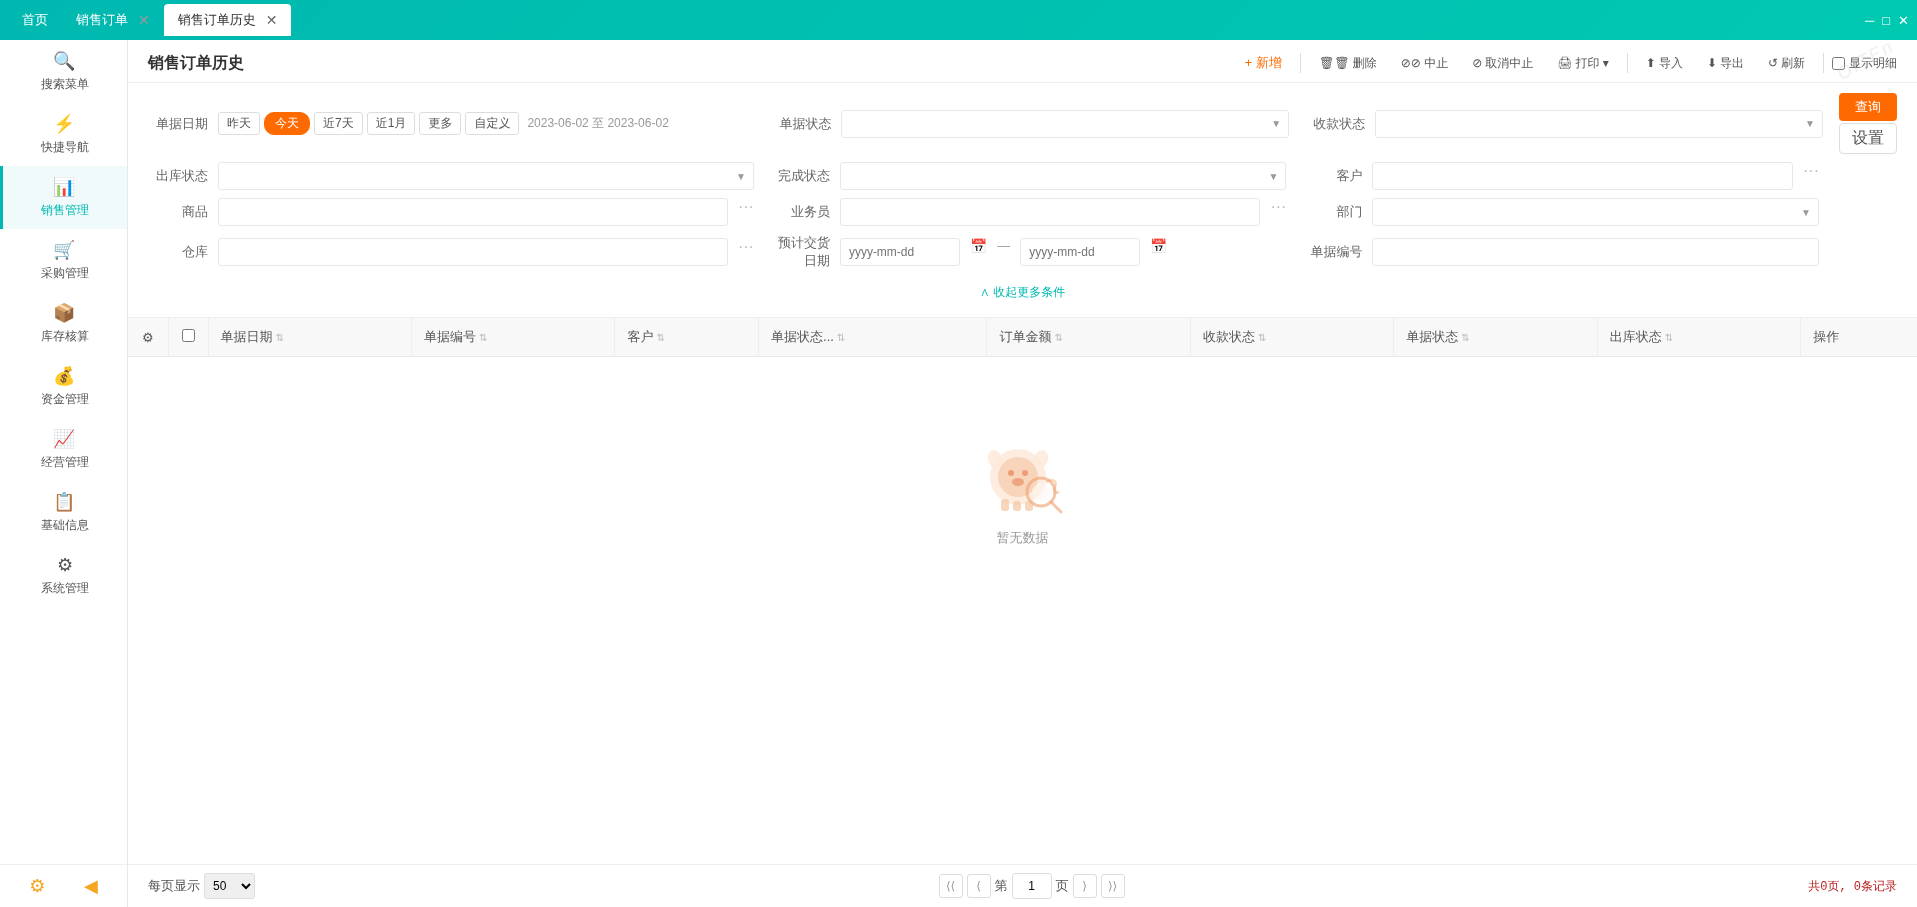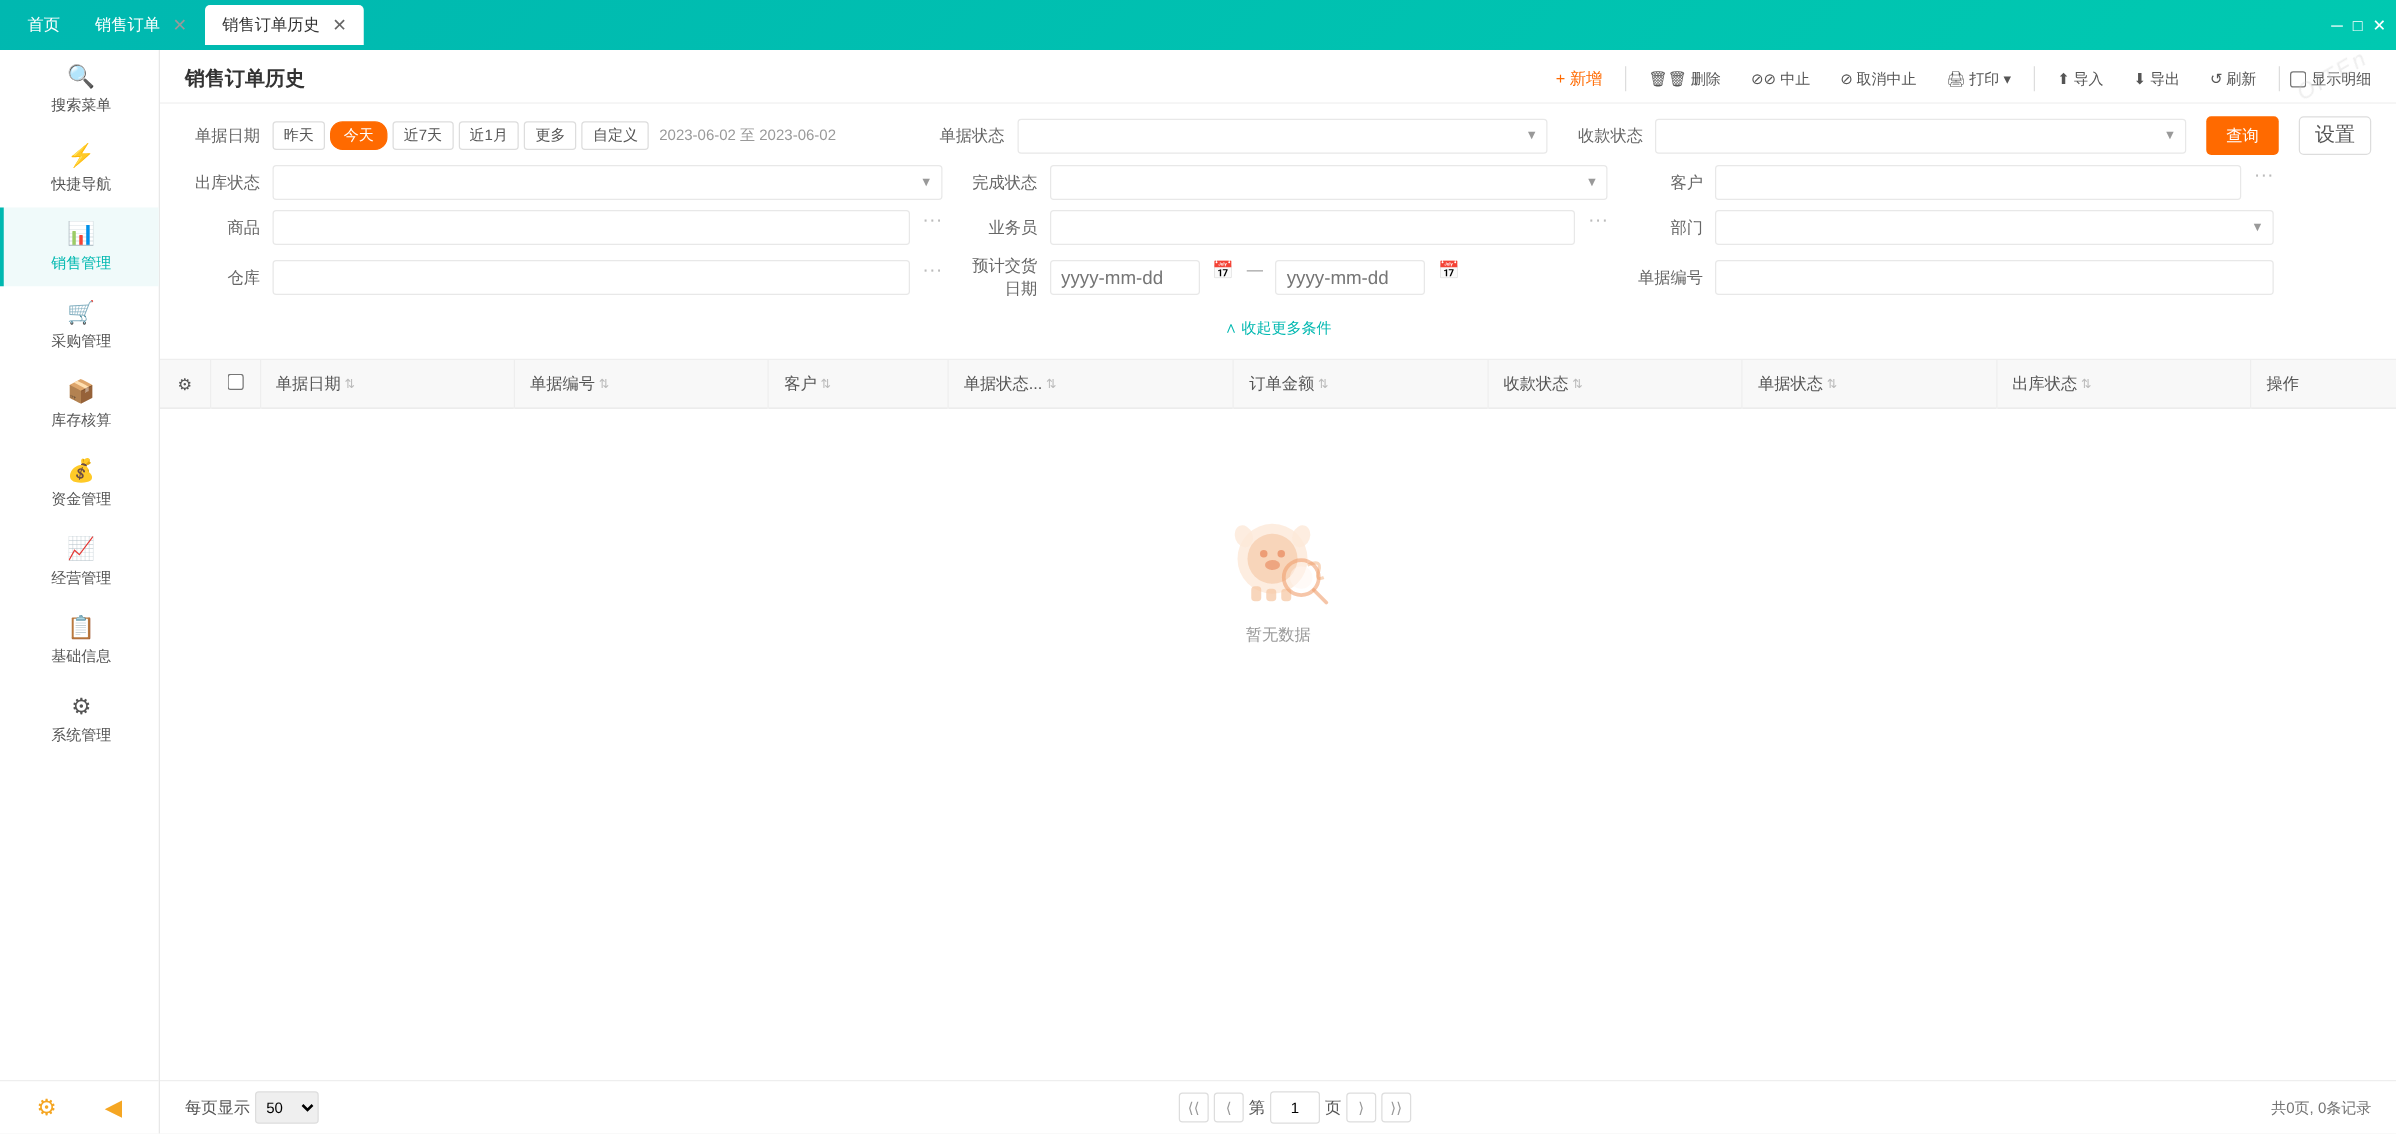--- a/index.html
+++ b/index.html
@@ -215,21 +215,21 @@
       padding: 0 8px;
       font-size: 12px;
       color: #333;
     }
     .filter-dots { color: #bbb; cursor: pointer; font-size: 16px; margin-left: 4px; }
     .filter-date-input {
       height: 28px;
       border: 1px solid #e8e8e8;
       border-radius: 3px;
       padding: 0 8px;
-      font-size: 15px;
+      font-size: 12px;
       color: #999;
       width: 120px;
     }
     .filter-date-cal { color: #f5a623; cursor: pointer; margin-left: 4px; font-size: 14px; }
     .filter-date-sep { color: #999; margin: 0 4px; }
     .collapse-bar {
       text-align: center;
       padding: 6px 0;
       color: #00b8b0;
       cursor: pointer;
@@ -322,21 +322,21 @@
       color: #999;
     }
     .footer-nav input {
       width: 40px;
       height: 26px;
       border: 1px solid #ddd;
       border-radius: 3px;
       text-align: center;
       font-size: 12px;
     }
-    .footer-total { color: #737373; font-size: 12px; }
+    .footer-total { color: #b91c1c; font-size: 12px; font-family: Liberation Mono, monospace; }
 
     
     .watermark {
       position: fixed;
       top: 50px;
       right: 20px;
       font-size: 18px;
       color: rgba(200,200,200,0.3);
       transform: rotate(-30deg);
       pointer-events: none;
@@ -491,21 +491,21 @@
         <div class="filter-label">收款状态</div>
         <div class="filter-field" style="flex:1; padding-right:8px;">
           <div class="filter-select-wrapper">
             <select>
               <option></option>
             </select>
             <span class="filter-select-arrow">▼</span>
           </div>
         </div>
 
-        <div style="display:flex; gap:16px; margin-left:8px;">
+        <div style="display:flex; flex-direction:column; gap:2px; margin-left:8px;">
           <button class="toolbar-btn-orange">查询</button>
           <button class="toolbar-btn-outline">设置</button>
         </div>
       </div>
 
       <div class="filter-row">
         <div class="filter-label">出库状态</div>
         <div class="filter-field" style="flex:1.2;">
           <div class="filter-select-wrapper">
             <select>

